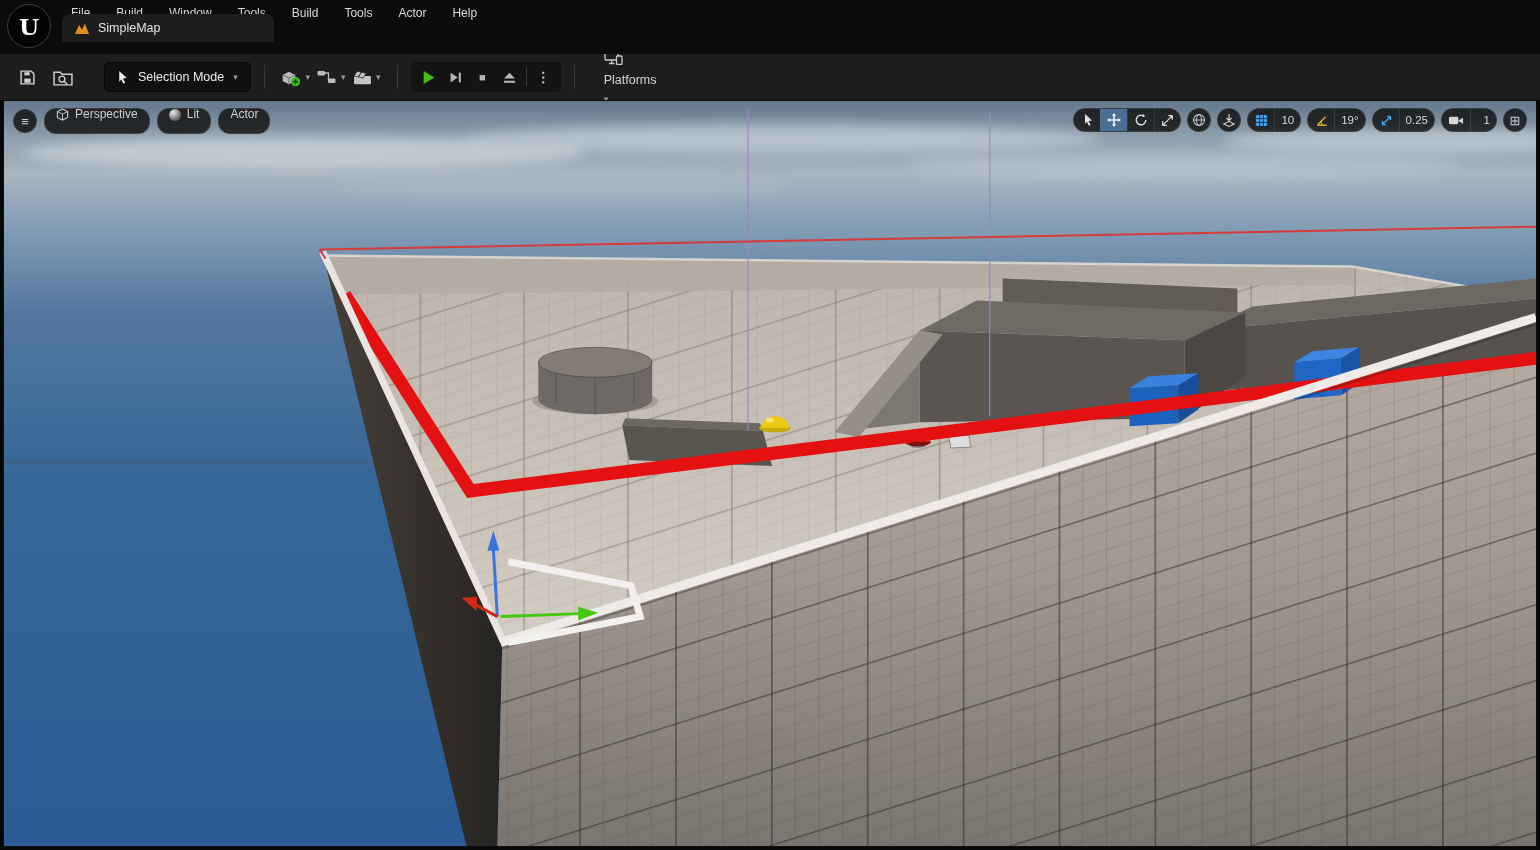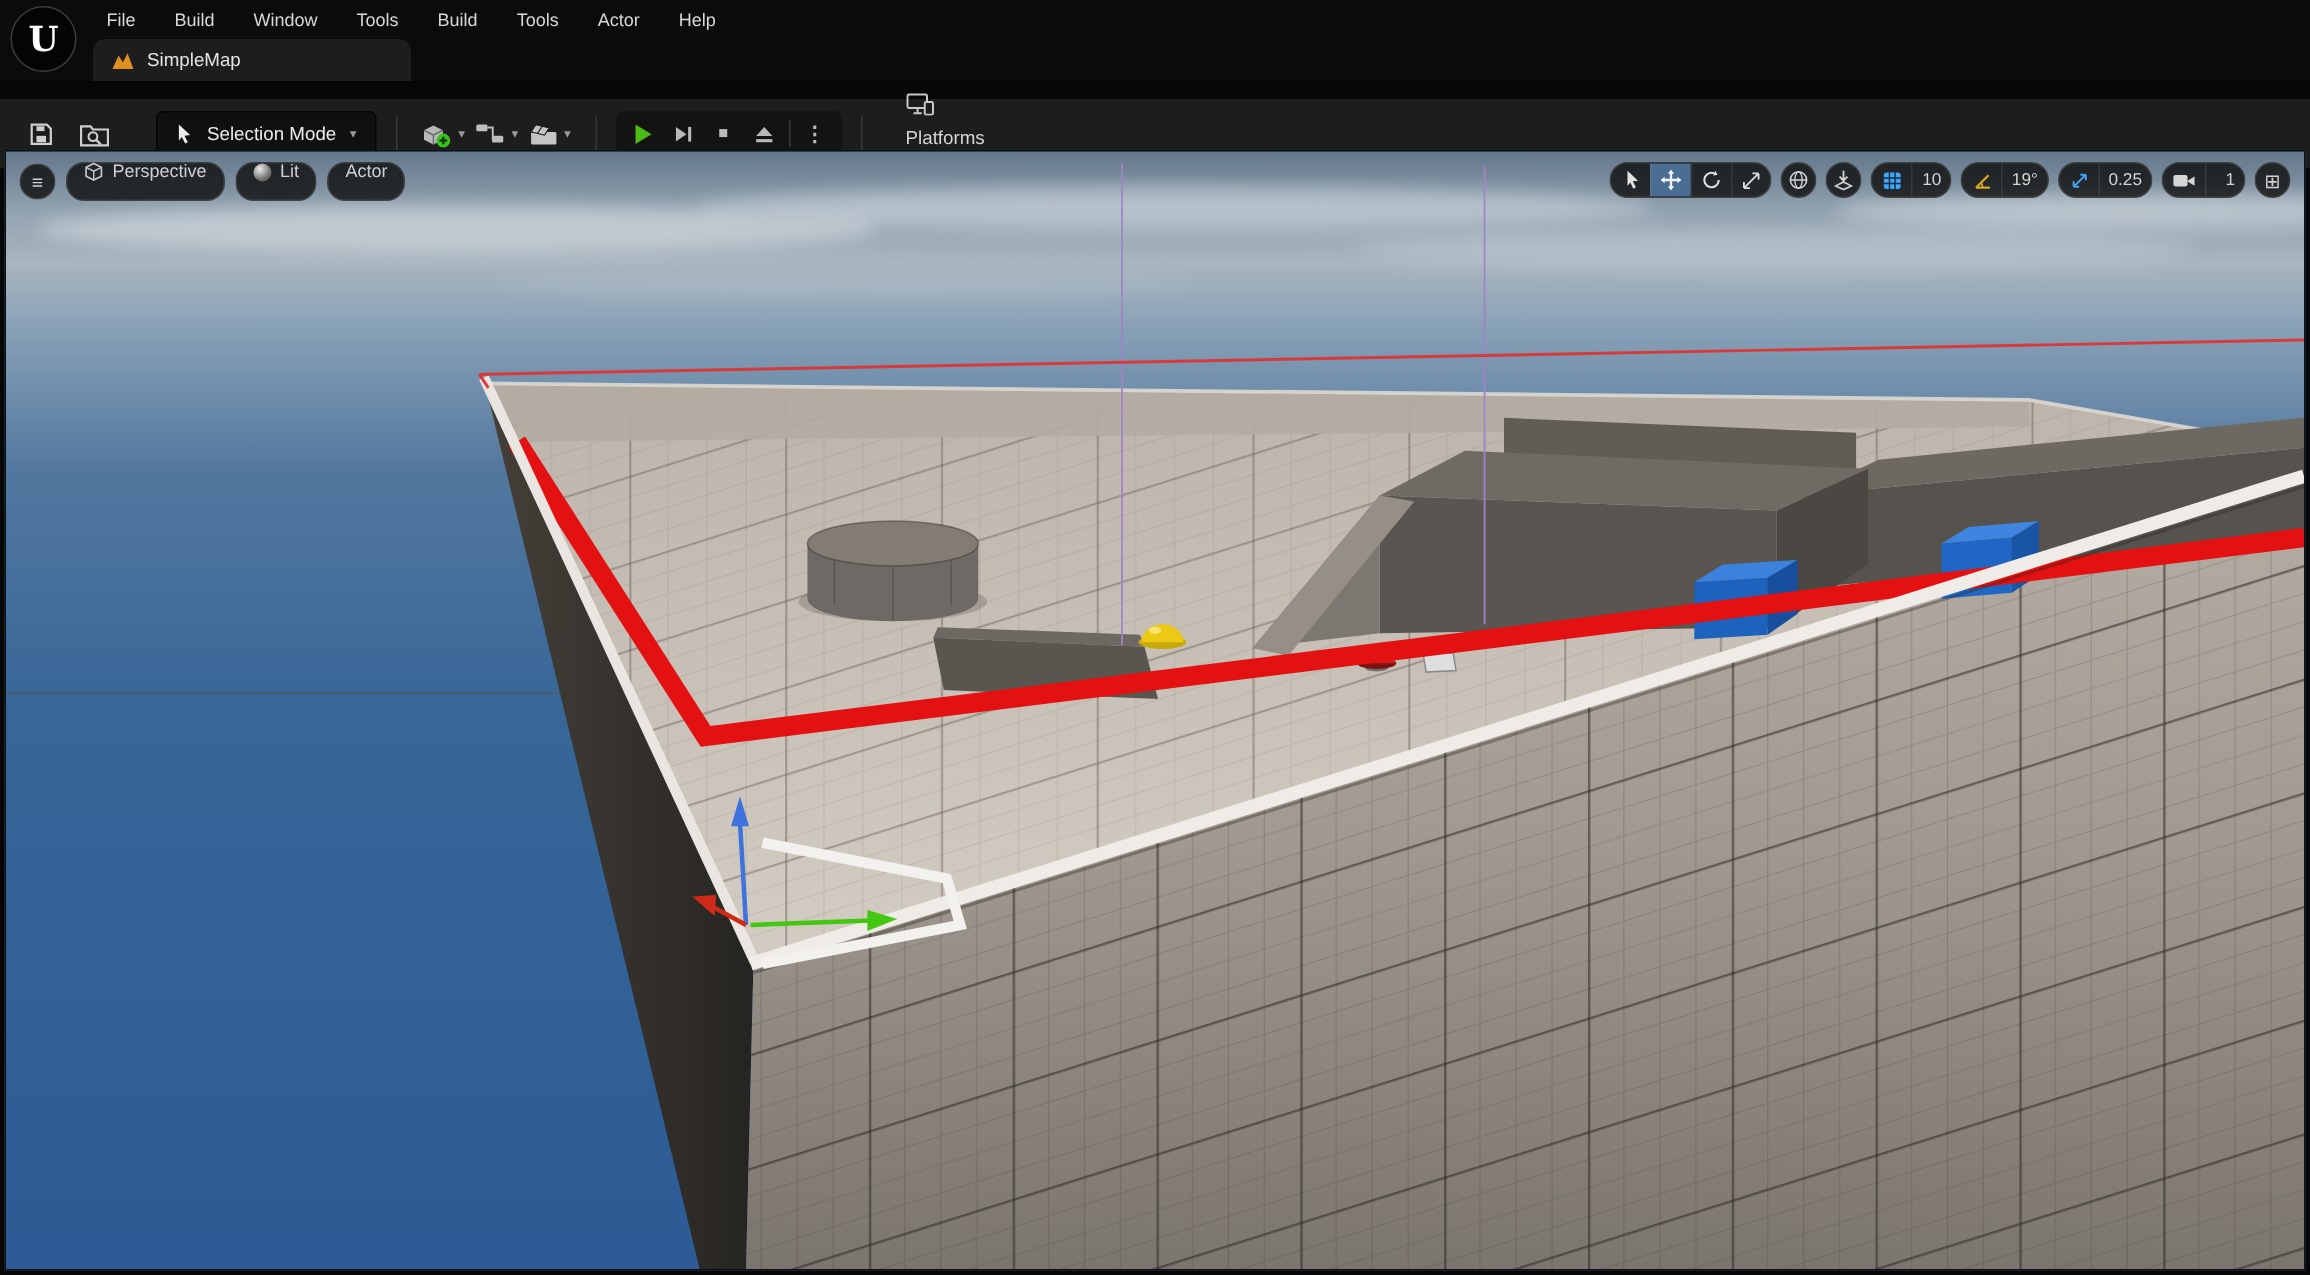--- a/index.html
+++ b/index.html
@@ -8,26 +8,26 @@
   .app { position:relative; width:1540px; height:850px; }
 
   
   .topbar { position:relative; height:54px; background:#0b0b0b; }
   .logo { position:absolute; top:4px; left:7px; width:44px; height:44px; border-radius:50%;
           background:#040404; border:1.5px solid #3d3d3d; display:flex; align-items:center;
           justify-content:center; z-index:5; cursor:pointer; }
   .logo span { color:#fff; font-size:23px; font-weight:bold; font-family:"DejaVu Serif", serif; }
   .menubar { position:absolute; top:0; left:58px; height:26px; display:flex; align-items:center; }
   .menu-item { padding:0 13px; font-size:12px; color:#d8d8d8; cursor:pointer; line-height:26px; }
-  .tabbar { position:absolute; left:62px; bottom:0; height:28px; display:flex; }
+  .tabbar { position:absolute; left:62px; bottom:12px; height:28px; display:flex; }
   .tab { background:#1d1d1d; border-radius:8px 8px 0 0; display:flex; align-items:center; gap:8px;
          padding:0 46px 0 12px; font-size:12.5px; color:#e4e4e4; min-width:212px; cursor:pointer; }
 
   
-  .toolbar { height:46px; background:#1d1d1d; display:flex; align-items:center; padding:0 10px; gap:2px;margin-top:12px; }
+  .toolbar { height:46px; background:#1d1d1d; display:flex; align-items:center; padding:0 10px; gap:2px; }
   .icon-btn { background:transparent; border:none; height:32px; min-width:34px; display:flex;
               align-items:center; justify-content:center; gap:4px; cursor:pointer; color:#c9c9c9; }
   .chev { color:#9a9a9a; font-size:9px; line-height:1; }
   .mode-btn { background:#101010; border:1px solid #050505; border-radius:5px; height:30px;
               display:flex; align-items:center; gap:9px; padding:0 12px; color:#ececec;
               font-size:12.5px; margin-left:22px; cursor:pointer; }
   .divider { width:1px; height:24px; background:#383838; margin:0 11px; }
   .play-group { display:flex; align-items:center; background:#131313; border-radius:5px;
                 height:30px; padding:0 4px; }
   .play-group button { background:none; border:none; width:27px; height:26px; display:flex;

